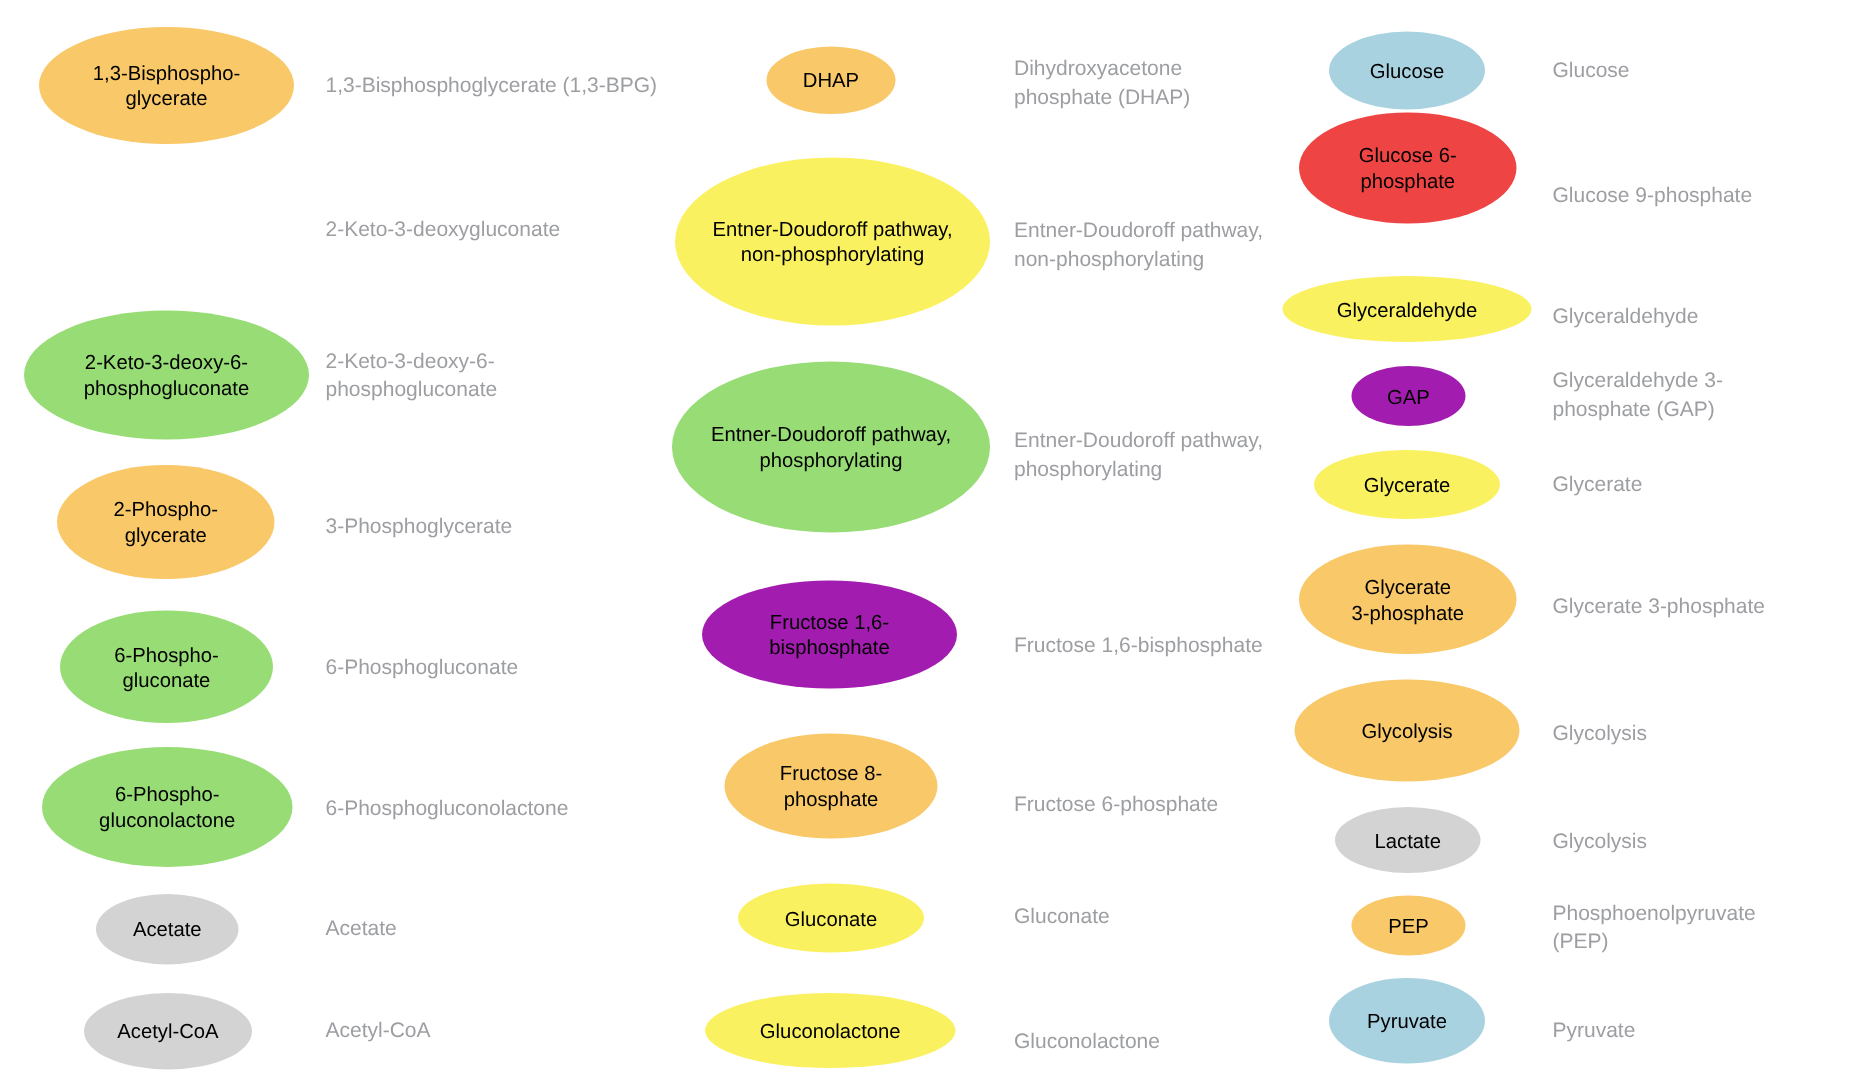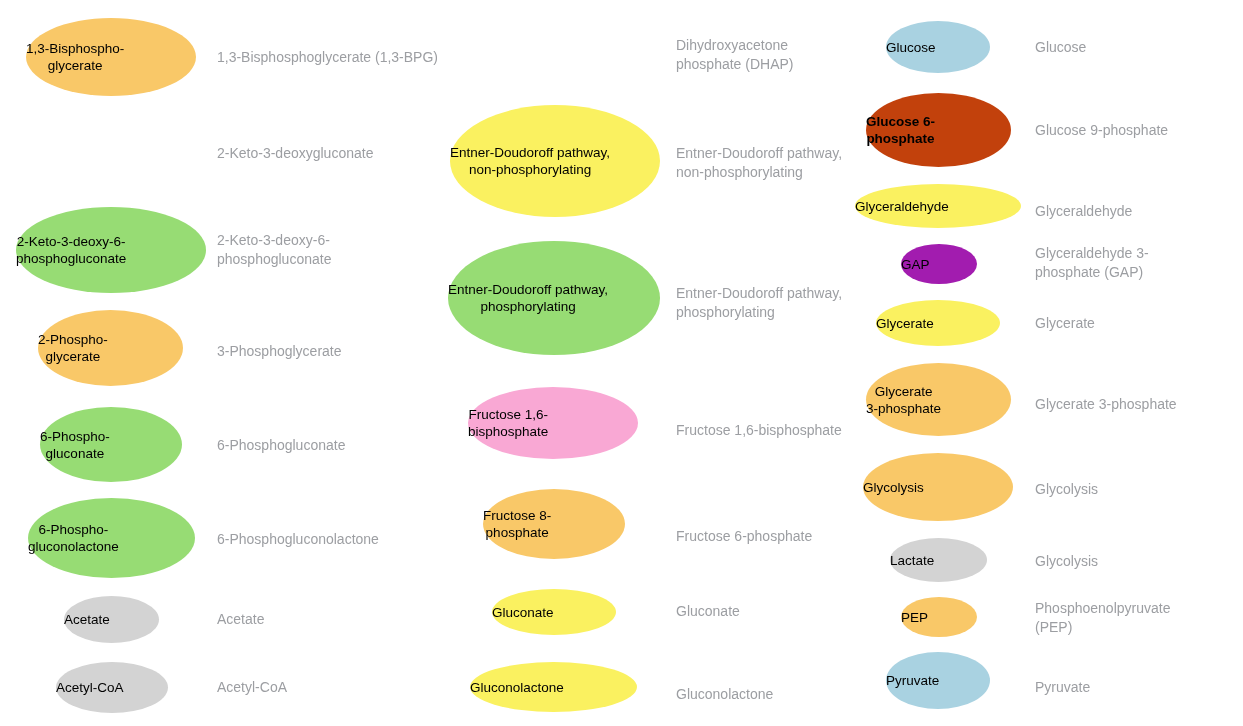--- a/index.html
+++ b/index.html
@@ -6,21 +6,21 @@
   #canvas{
     position:relative;
     width:1243px;height:726px;
     background:#ffffff;
     font-family:"Liberation Sans","DejaVu Sans",sans-serif;
     overflow:hidden;
   }
   .node{
     position:absolute;
     border-radius:50%;
-    display:flex;align-items:center;justify-content:flex-start;
+    display:flex;align-items:center;justify-content:center;
     text-align:center;
     font-size:13.5px;line-height:17px;
     color:#000000;
   }
   .node .shape-label{white-space:pre-line;}
   .desc{
     position:absolute;
     transform:translateY(-50%);
     font-size:14px;line-height:19px;
     color:#9C9EA2;
@@ -68,38 +68,41 @@
   <div class="node" style="left: 64px; top: 596px; width: 95px; height: 47px; background-color: rgb(211, 211, 211);">
     <span class="shape-label">Acetate</span>
   </div>
   <div class="desc" style="left:217px;top:619px">Acetate</div>
 
   <div class="node" style="left: 56px; top: 662px; width: 112px; height: 51px; background-color: rgb(211, 211, 211);">
     <span class="shape-label">Acetyl-CoA</span>
   </div>
   <div class="desc" style="left:217px;top:687px">Acetyl-CoA</div>
 
+  <div class="node" style="left: 511px; top: 31px; width: 86px; height: 45px; background-color: rgb(249, 200, 104);">
+    <span class="shape-label">DHAP</span>
+  </div>
   <div class="desc" style="left:676px;top:55px">Dihydroxyacetone
 phosphate (DHAP)</div>
 
   <div class="node" style="left: 450px; top: 105px; width: 210px; height: 112px; background-color: rgb(250, 241, 96);">
     <span class="shape-label">Entner-Doudoroff pathway,
 non-phosphorylating</span>
   </div>
   <div class="desc" style="left:676px;top:163px">Entner-Doudoroff pathway,
 non-phosphorylating</div>
 
   <div class="node" style="left: 448px; top: 241px; width: 212px; height: 114px; background-color: rgb(151, 220, 116);">
     <span class="shape-label">Entner-Doudoroff pathway,
 phosphorylating</span>
   </div>
   <div class="desc" style="left:676px;top:303px">Entner-Doudoroff pathway,
 phosphorylating</div>
 
-  <div class="node" style="left: 468px; top: 387px; width: 170px; height: 72px; background-color: #f9a8d4;">
+  <div class="node" style="left: 468px; top: 387px; width: 170px; height: 72px; background-color: #a21caf;">
     <span class="shape-label">Fructose 1,6-
 bisphosphate</span>
   </div>
   <div class="desc" style="left:676px;top:430px">Fructose 1,6-bisphosphate</div>
 
   <div class="node" style="left: 483px; top: 489px; width: 142px; height: 70px; background-color: rgb(249, 200, 104);">
     <span class="shape-label">Fructose 8-
 phosphate</span>
   </div>
   <div class="desc" style="left:676px;top:536px">Fructose 6-phosphate</div>
@@ -112,21 +115,21 @@
   <div class="node" style="left: 470px; top: 662px; width: 167px; height: 50px; background-color: rgb(250, 241, 96);">
     <span class="shape-label">Gluconolactone</span>
   </div>
   <div class="desc" style="left:676px;top:694px">Gluconolactone</div>
 
   <div class="node" style="left: 886px; top: 21px; width: 104px; height: 52px; background-color: rgb(169, 210, 225);">
     <span class="shape-label">Glucose</span>
   </div>
   <div class="desc" style="left:1035px;top:47px">Glucose</div>
 
-  <div class="node" style="left: 866px; top: 93px; width: 145px; height: 74px; background-color: #c2410c; font-weight: bold;">
+  <div class="node" style="left: 866px; top: 75px; width: 145px; height: 74px; background-color: #ef4444;">
     <span class="shape-label">Glucose 6-
 phosphate</span>
   </div>
   <div class="desc" style="left:1035px;top:130px">Glucose 9-phosphate</div>
 
   <div class="node" style="left: 855px; top: 184px; width: 166px; height: 44px; background-color: rgb(250, 241, 96);">
     <span class="shape-label">Glyceraldehyde</span>
   </div>
   <div class="desc" style="left:1035px;top:211px">Glyceraldehyde</div>
 

